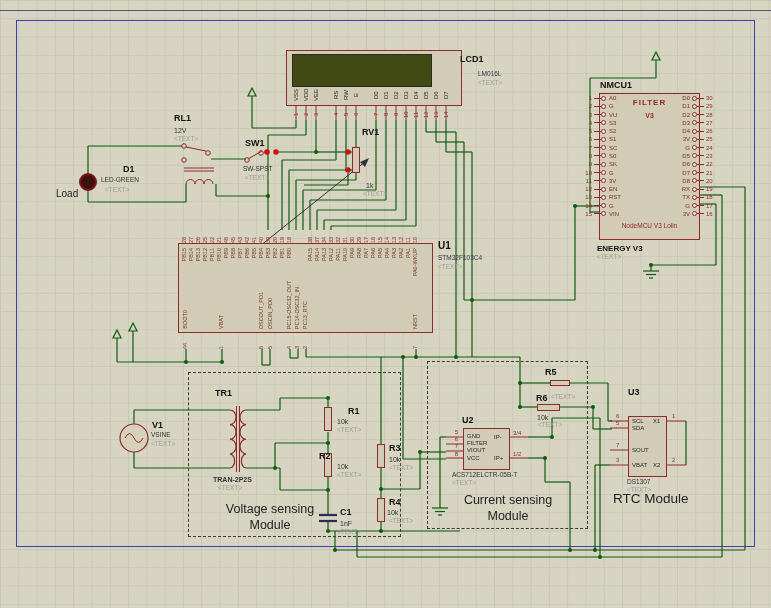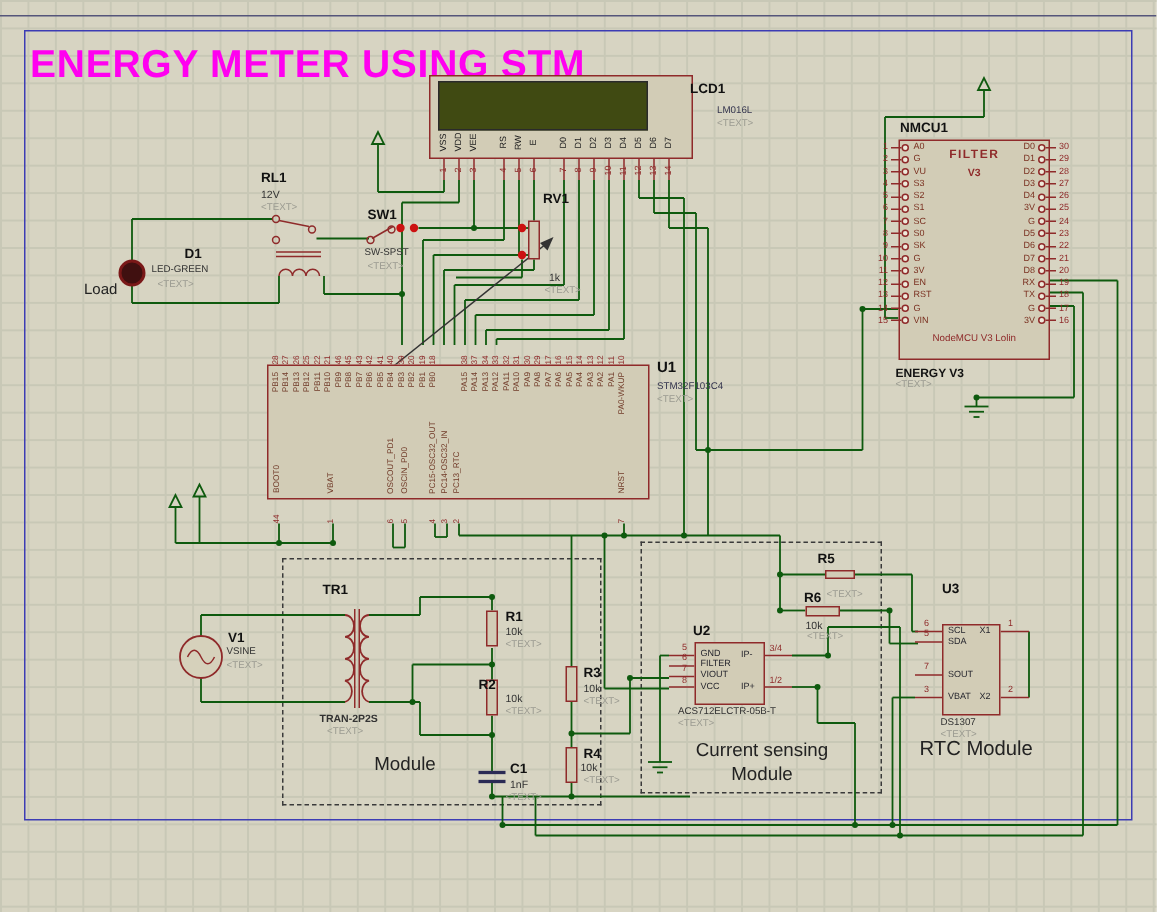--- a/index.html
+++ b/index.html
@@ -325,21 +325,20 @@
     <g stroke="#0e5a0e" stroke-width="1.2">
       <line x1="643" y1="271" x2="659" y2="271"></line>
         <line x1="646" y1="274.5" x2="656" y2="274.5"></line>
         <line x1="649" y1="278" x2="653" y2="278"></line>
       <line x1="432" y1="508" x2="448" y2="508"></line>
         <line x1="435" y1="511.5" x2="445" y2="511.5"></line>
         <line x1="438" y1="515" x2="442" y2="515"></line>
     </g>
   </svg>
 
-  <div class="abs" style="left:20px;top:27px;font-size:26px;font-weight:bold;color:#ff00f0;letter-spacing:0.5px">ENERGY METER USING STM</div>
 
   <div class="abs body" style="left:286px;top:50px;width:176px;height:56px"></div>
   <div class="abs lcdscreen" style="left:292px;top:54px;width:140px;height:33px"></div>
   <div class="abs lcdrow lcdlbls" style="left:291px;top:84px">
 
   <div class="lp"><span class="vtext">VSS</span></div>
       <div class="lp"><span class="vtext">VDD</span></div>
       <div class="lp"><span class="vtext">VEE</span></div>
       <div class="lp"><span class="vtext">RS</span></div>
       <div class="lp"><span class="vtext">RW</span></div>
@@ -779,21 +778,21 @@
 
   <div class="abs ref" style="left:152px;top:421px">V1</div>
   <div class="abs val" style="left:151px;top:432px;font-size:6.5px">VSINE</div>
   <div class="abs gray" style="left:151px;top:441px">&lt;TEXT&gt;</div>
 
   <div class="abs ref" style="left:215px;top:389px">TR1</div>
   <div class="abs val" style="left:213px;top:476px;font-weight:bold">TRAN-2P2S</div>
   <div class="abs gray" style="left:218px;top:485px">&lt;TEXT&gt;</div>
 
   <div class="abs body resv" style="left:324px;top:407px"></div>
-  <div class="abs ref" style="left:337px;top:407px">R1</div>
+  <div class="abs ref" style="left:348px;top:407px">R1</div>
   <div class="abs val" style="left:337px;top:418px">10k</div>
   <div class="abs gray" style="left:337px;top:427px">&lt;TEXT&gt;</div>
 
   <div class="abs body resv" style="left:324px;top:453px"></div>
   <div class="abs ref" style="left:319px;top:452px">R2</div>
   <div class="abs val" style="left:337px;top:463px">10k</div>
   <div class="abs gray" style="left:337px;top:472px">&lt;TEXT&gt;</div>
 
   <div class="abs body resv" style="left:377px;top:444px"></div>
   <div class="abs ref" style="left:389px;top:444px">R3</div>
@@ -852,20 +851,21 @@
   <div class="abs icN" style="left:616px;top:442px">7</div>
   <div class="abs icN" style="left:616px;top:457px">3</div>
   <div class="abs icL" style="left:653px;top:418px">X1</div>
   <div class="abs icL" style="left:653px;top:462px">X2</div>
   <div class="abs icN" style="left:672px;top:413px">1</div>
   <div class="abs icN" style="left:672px;top:457px">2</div>
   <div class="abs val" style="left:627px;top:479px;font-size:6.5px">DS1307</div>
   <div class="abs gray" style="left:627px;top:487px">&lt;TEXT&gt;</div>
 
   <div class="abs modlabel" style="left:190px;top:502px;width:160px">
+    <div>Voltage sensing</div>
       <div>Module</div>
   </div>
   <div class="abs modlabel" style="left:428px;top:493px;width:160px">
     <div>Current sensing</div>
       <div>Module</div>
   </div>
   <div class="abs modlabel" style="left:613px;top:491px;font-size:13.5px">RTC Module</div>
 
 </div>
 

